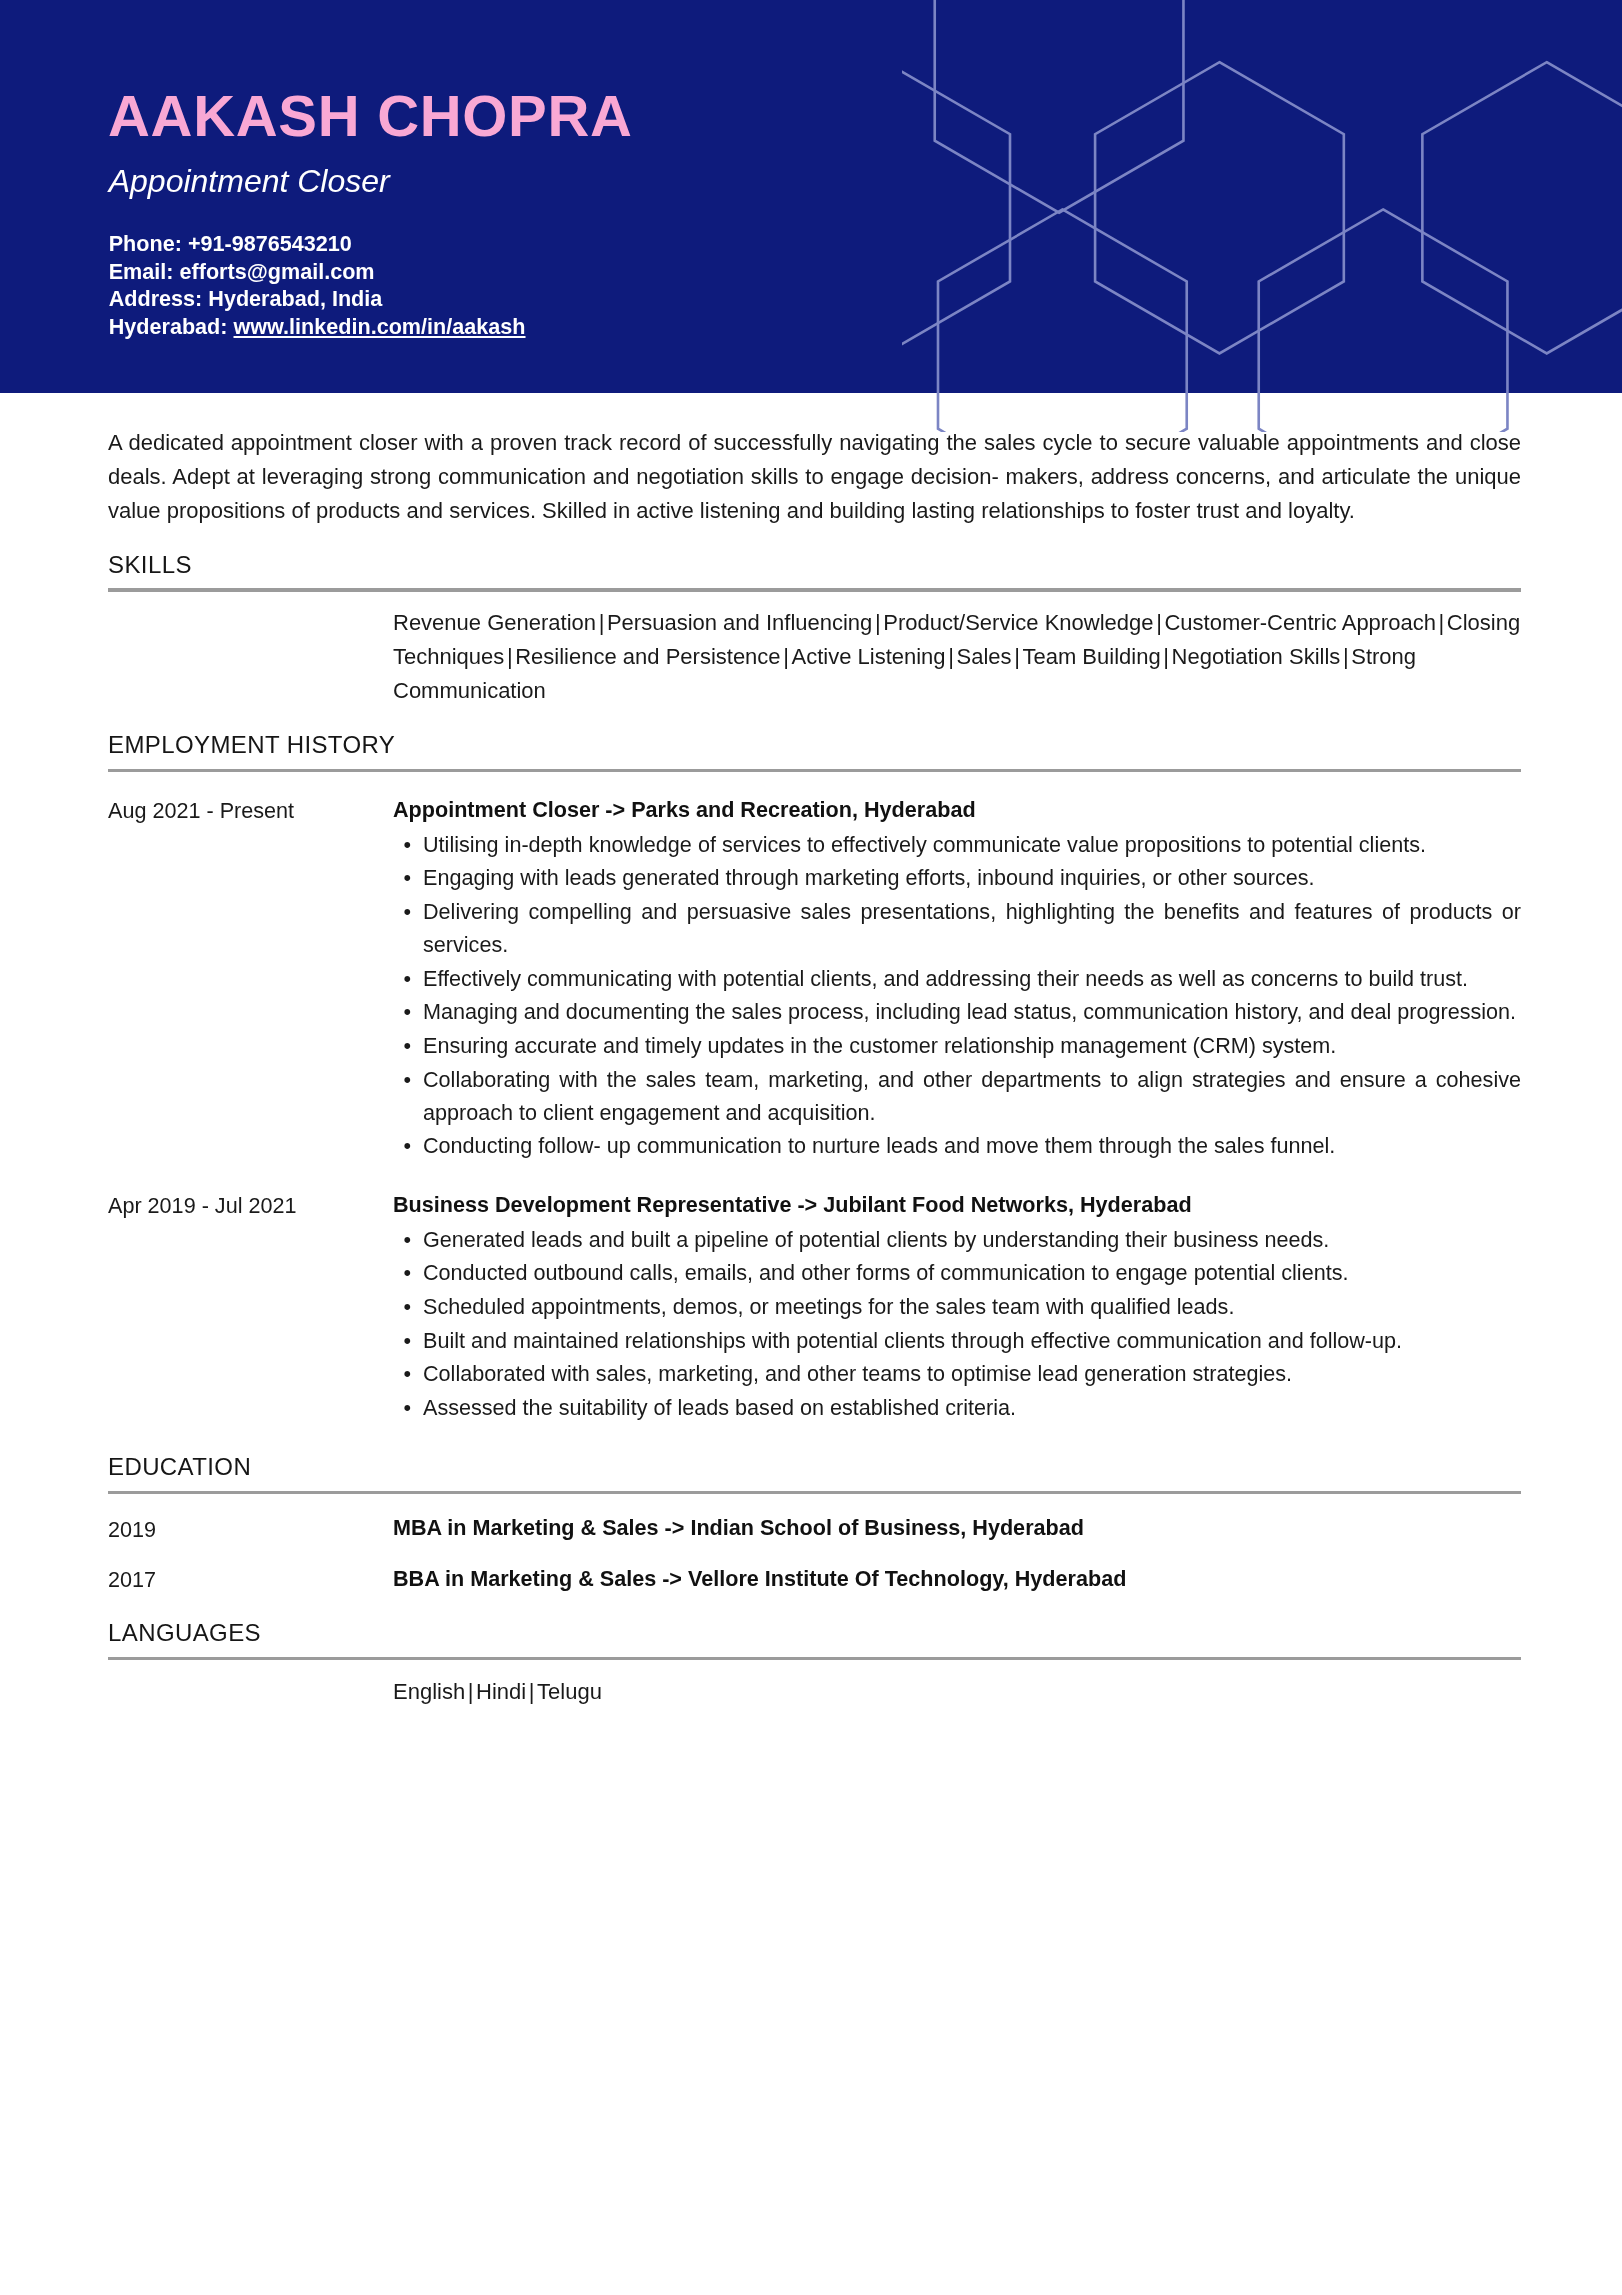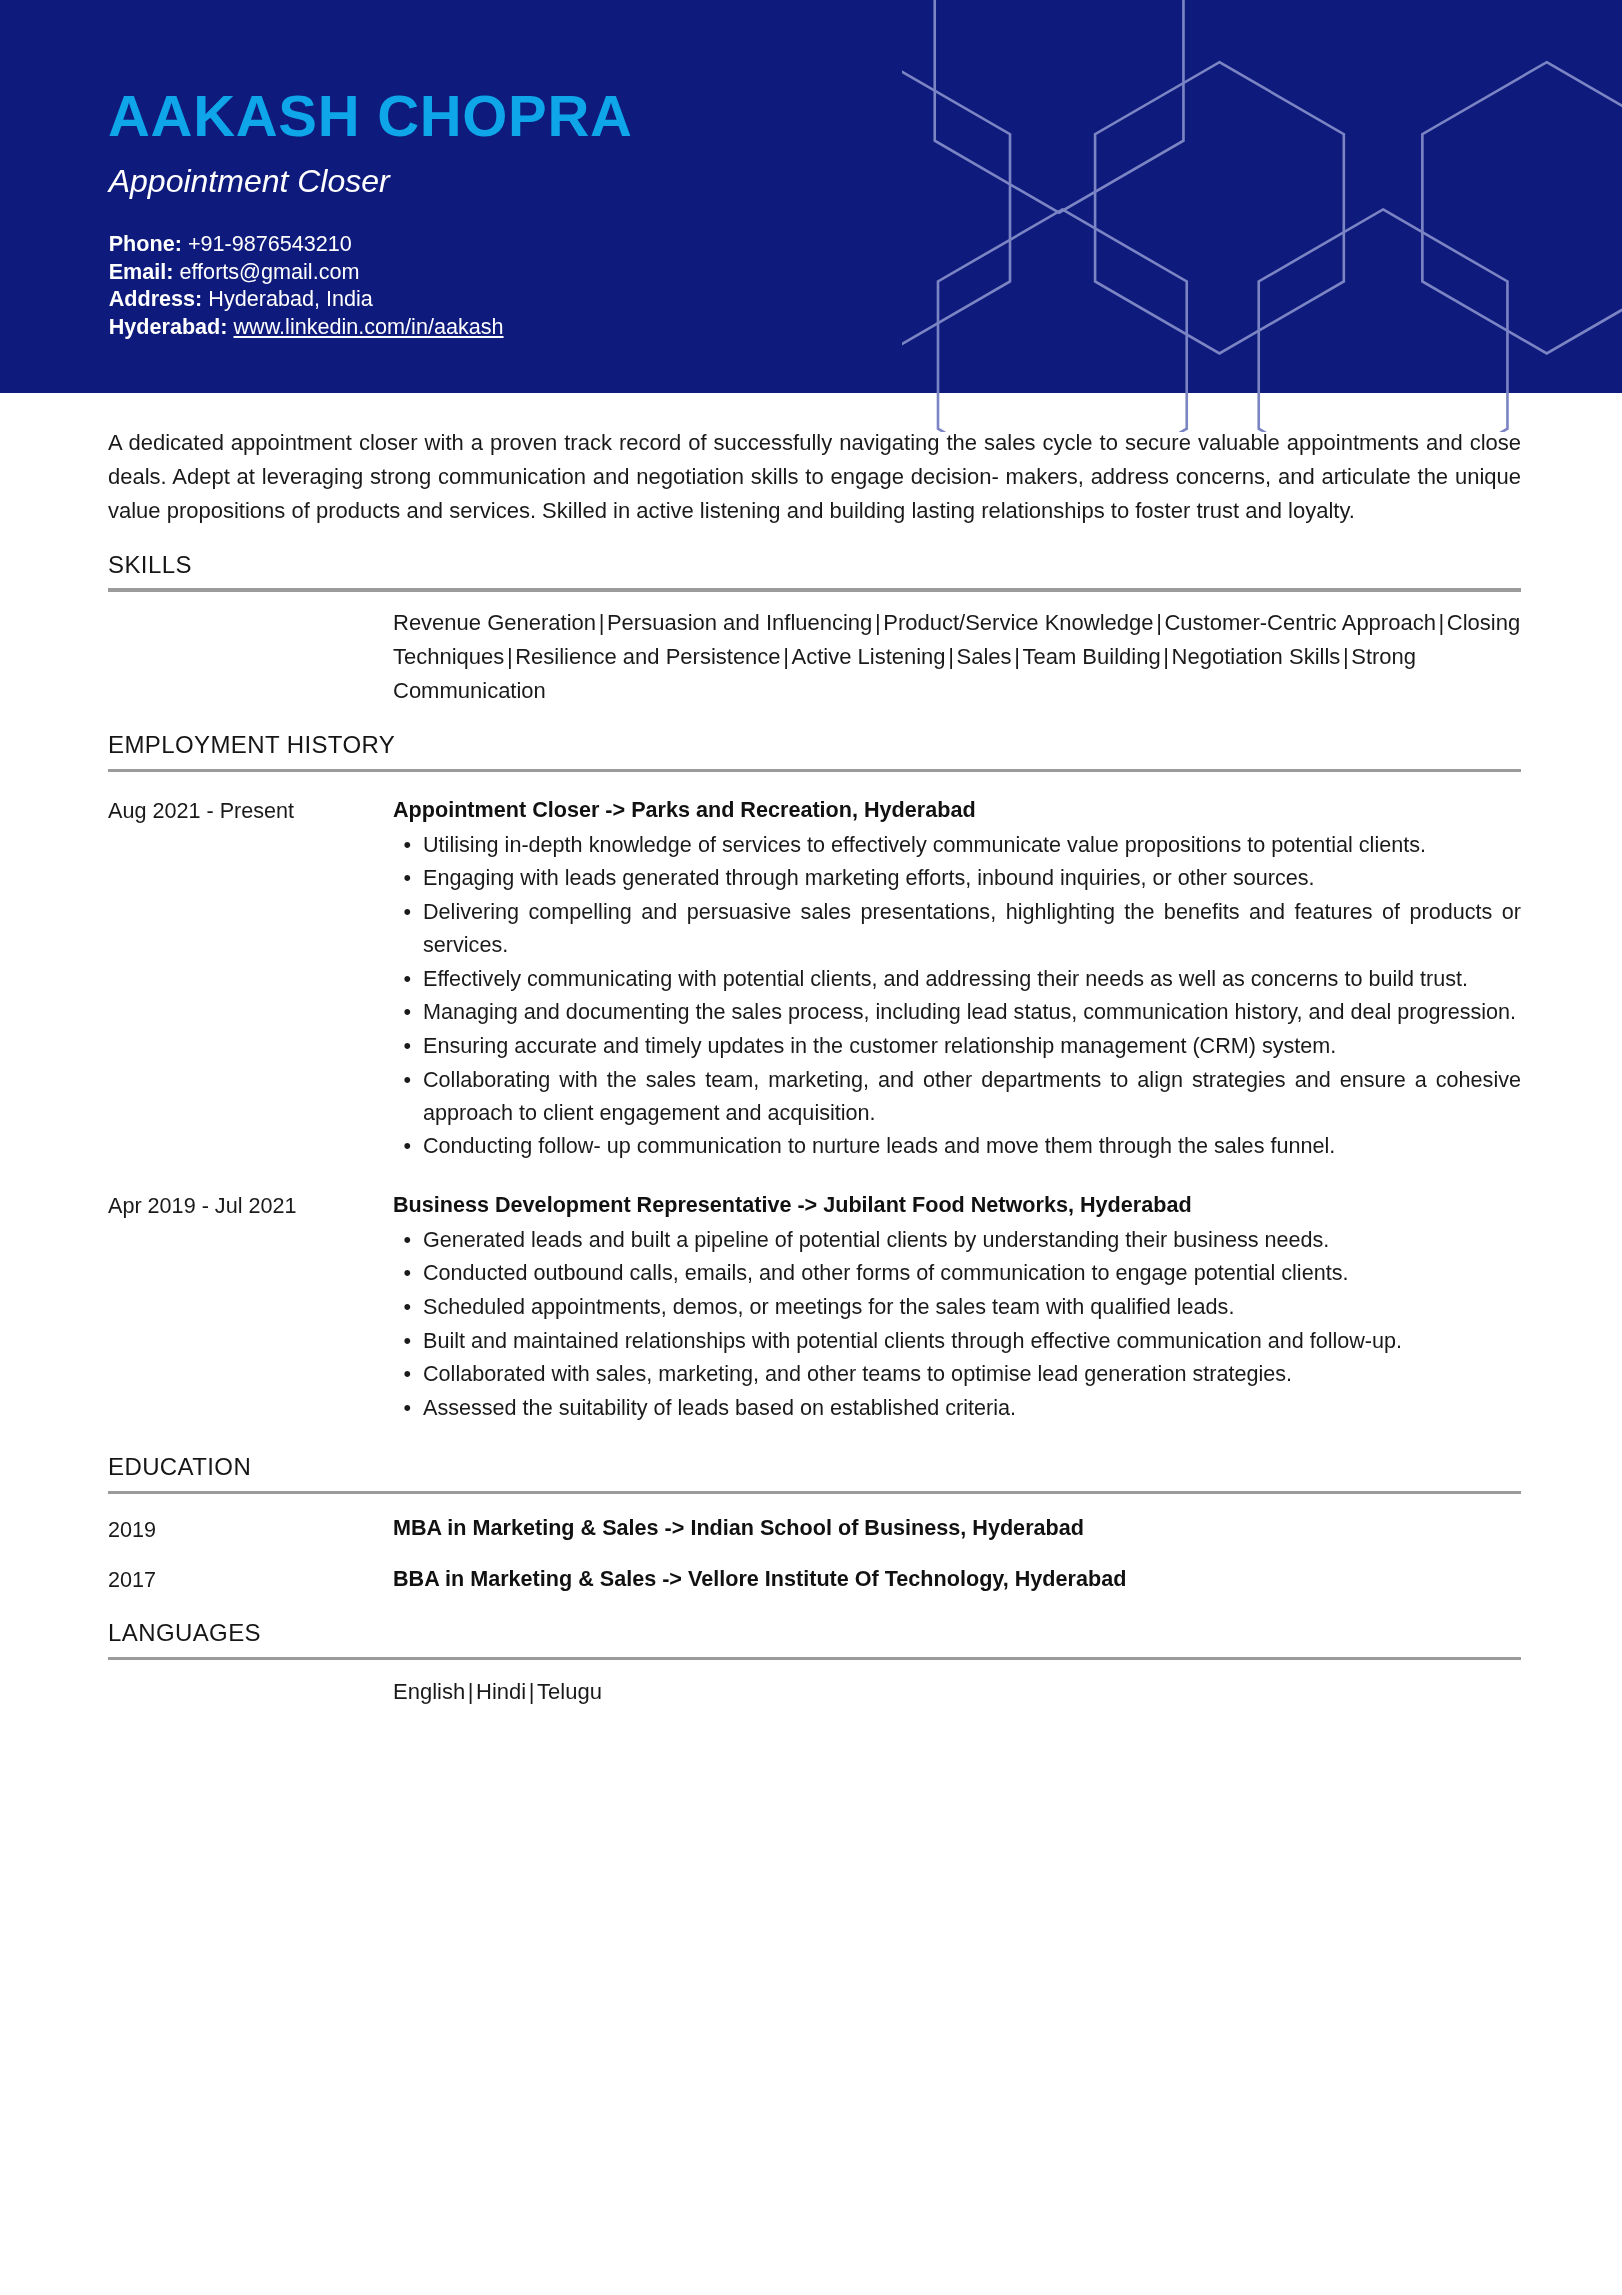--- a/index.html
+++ b/index.html
@@ -47,21 +47,21 @@
     height: 393px;
   }
   #name {
     position: absolute;
     left: 0;
     top: 87px;
     font-size: 58px;
     line-height: 1;
     font-weight: bold;
     letter-spacing: 0.7px;
-    color: #0ea5e9;
+    color: #f9a8d4;
     white-space: nowrap;
   }
   #role {
     position: absolute;
     left: 0.7px;
     top: 165px;
     font-size: 32px;
     line-height: 1;
     font-style: italic;
     font-weight: normal;
@@ -76,21 +76,21 @@
     font-size: 21.6px;
     line-height: 27.5px;
   }
   #contact .c-row {
     white-space: nowrap;
   }
   #contact .c-label {
     font-weight: bold;
   }
   #contact .c-val {
-    font-weight: normal;
+    font-weight: bold;
   }
   #contact .c-val.link {
     text-decoration: underline;
   }
 
   
   #body {
     position: absolute;
     left: 108px;
     top: 393px;

